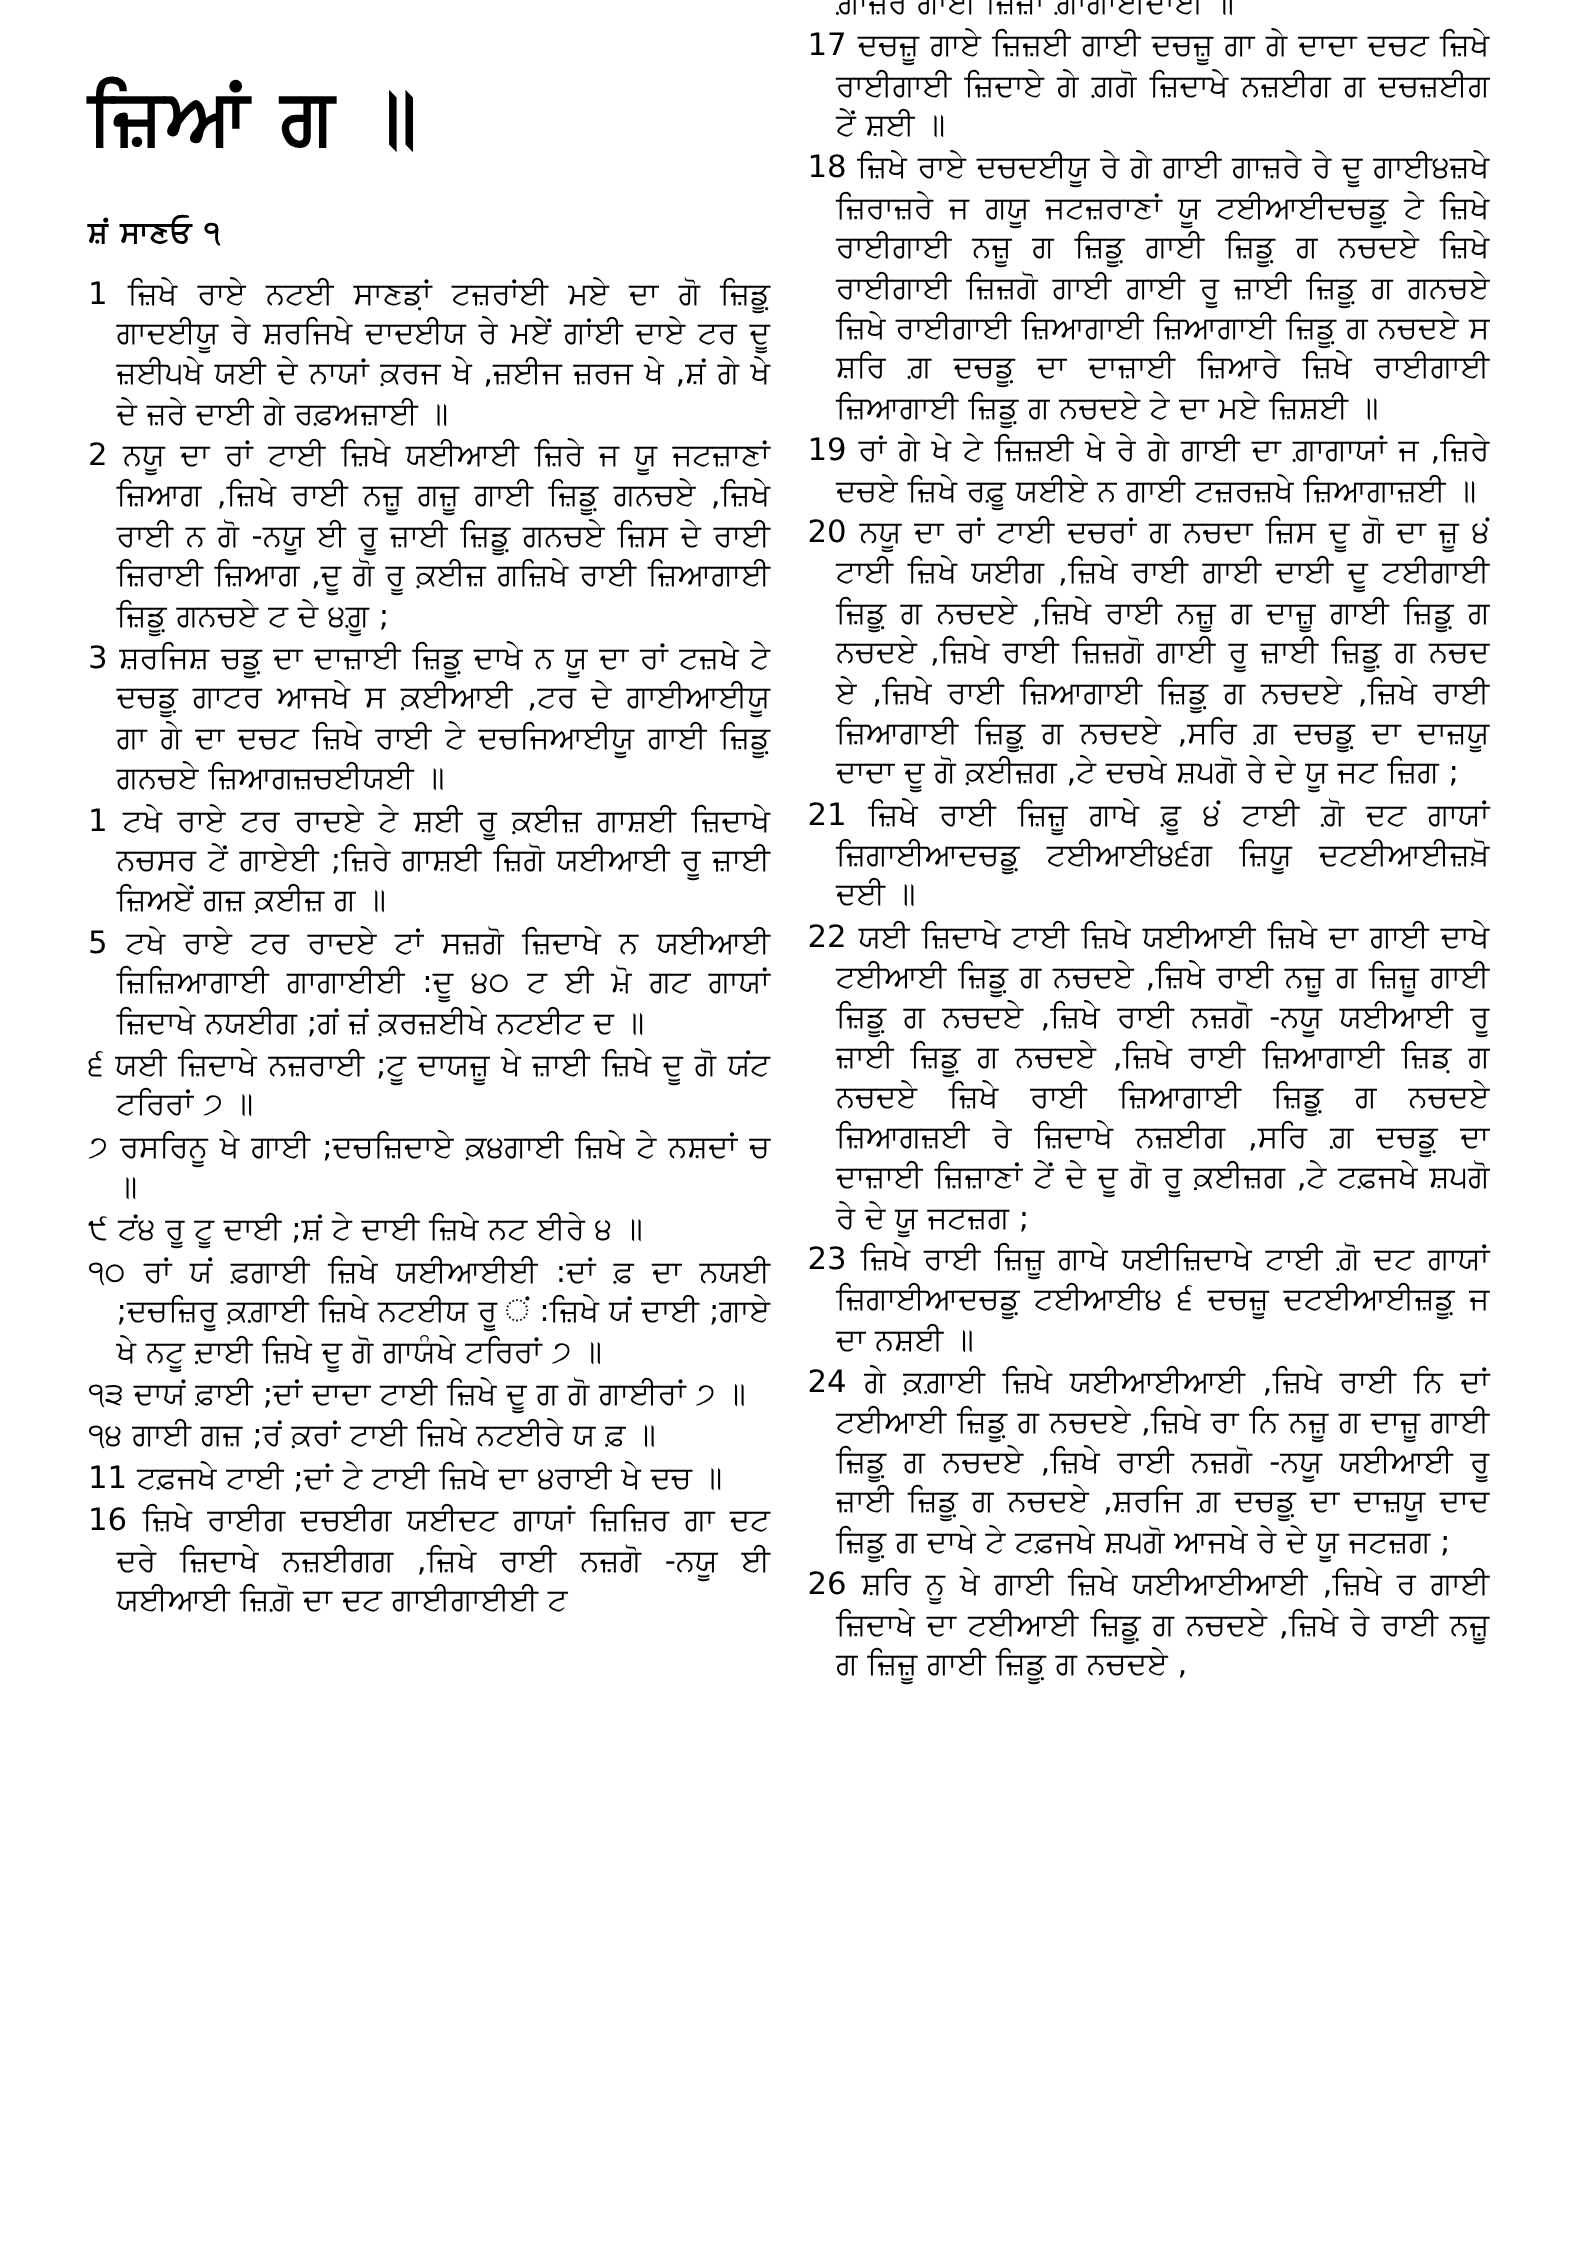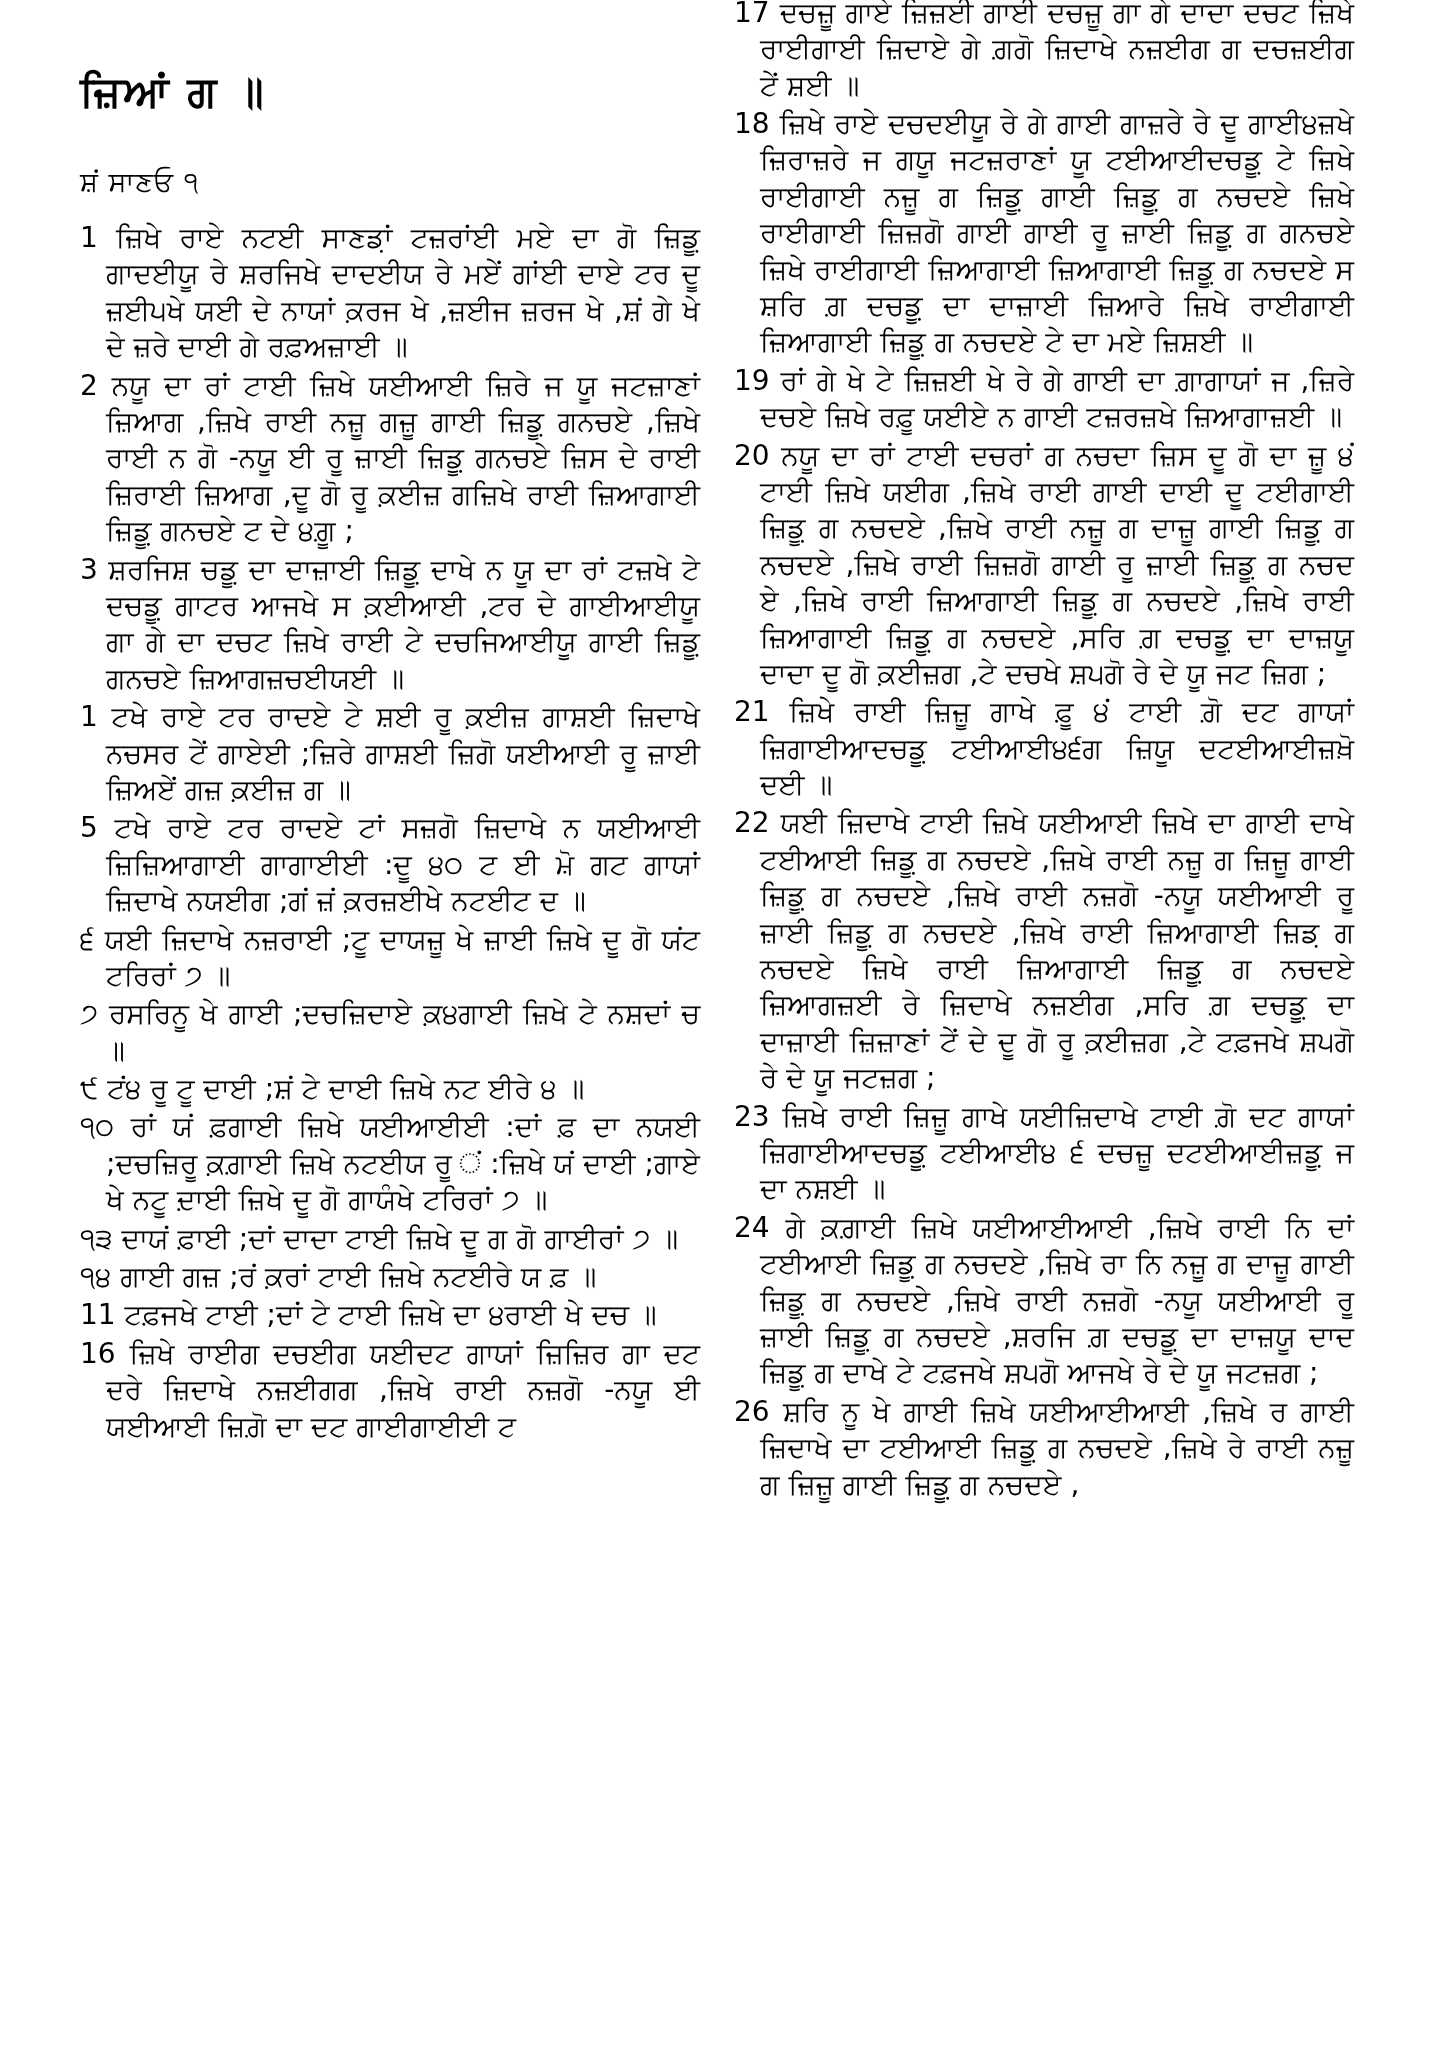--- a/index.html
+++ b/index.html
@@ -15,30 +15,30 @@
     overflow: hidden;
   }
   .page {
     position: relative;
     width: 1449px;
     height: 2048px;
     box-sizing: border-box;
     padding: 70px 60px 40px 80px;
   }
   .doc-title {
-    font-size: 42px;
+    font-size: 70px;
     font-weight: bold;
     letter-spacing: 2px;
     line-height: 1.05;
     margin: 0 0 52px 0;
     font-family: "DejaVu Sans", sans-serif;
   }
   .subheading {
     font-size: 27px;
-    font-weight: normal;
+    font-weight: bold;
     margin: 4px 0 22px 0;
     letter-spacing: 1px;
   }
   .columns {
     display: flex;
     flex-direction: row;
     gap: 34px;
     align-items: flex-start;
   }
   .col {

